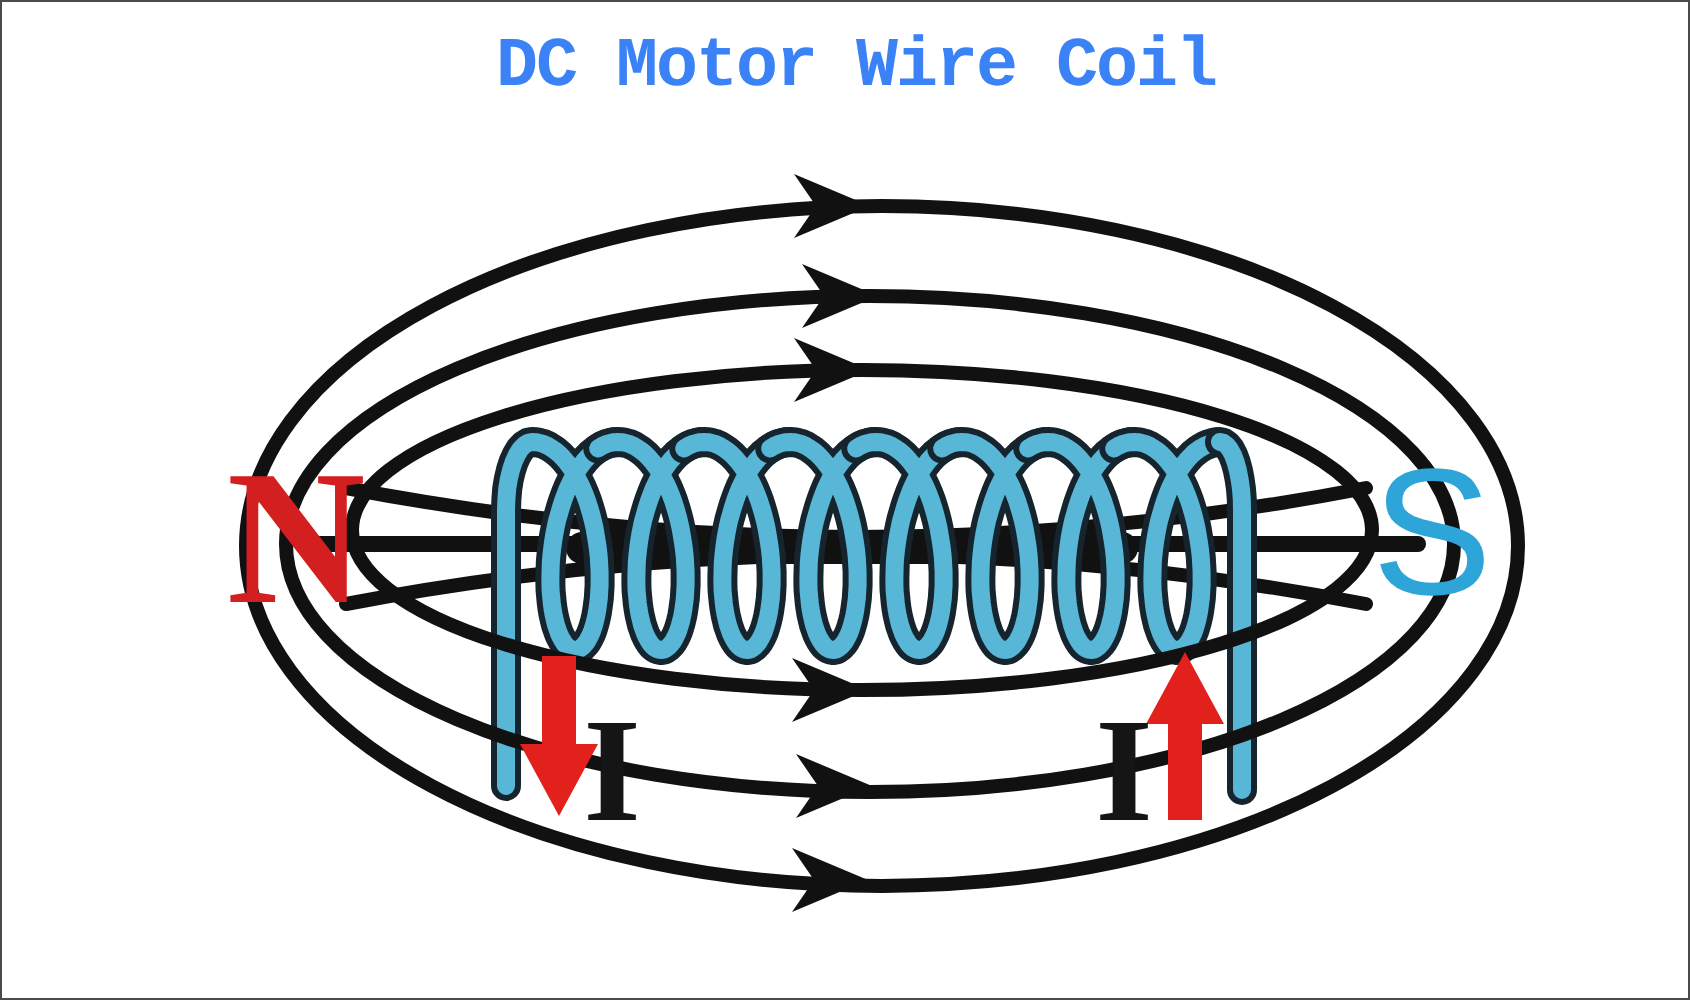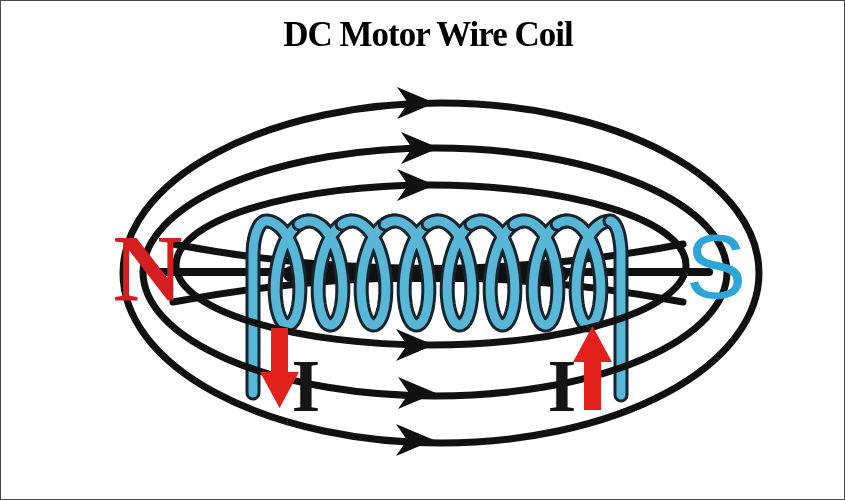--- a/index.html
+++ b/index.html
@@ -8,25 +8,25 @@
     width:845px;height:500px;
     background:#ffffff;
     border:1px solid #4a4a4a;
     box-sizing:border-box;
     overflow:hidden;
     font-family:"Liberation Serif", serif;
   }
   #scene{position:absolute;left:0;top:0;}
   .lbl{position:absolute;transform:translate(-50%,-50%);line-height:1;white-space:nowrap;user-select:none;}
   #title{
-    font-family:Liberation Serif, serif;
+    font-family:Liberation Mono, monospace;
     font-weight:bold;
     font-size:35px;
     letter-spacing:-1px;
-    color:#000000;
+    color:#3b82f6;
   }
   #north{
     font-family:"Liberation Serif", serif;
     font-weight:bold;
     font-size:96px;
     color:var(--north,#d31f1f);
   }
   #south{
     font-family:"Liberation Sans", sans-serif;
     font-weight:400;

